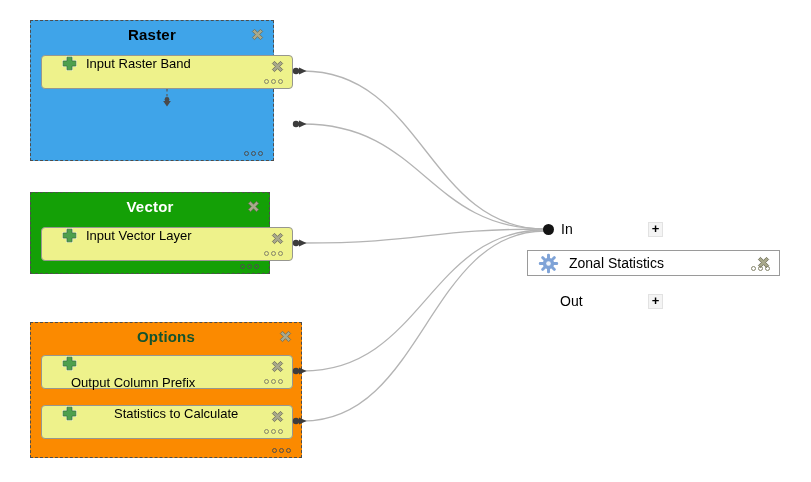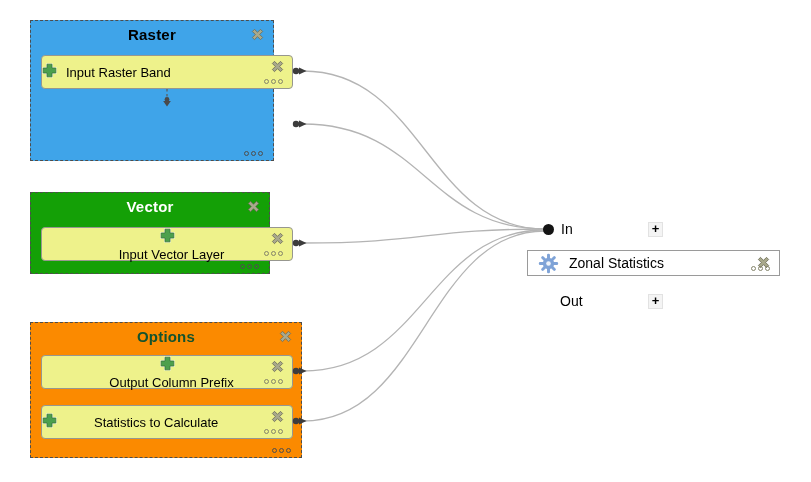--- a/index.html
+++ b/index.html
@@ -16,21 +16,21 @@
   .group-title {
     position:absolute; top:5px; left:0; right:0; text-align:center;
     font-weight:bold; font-size:15px; letter-spacing:0.2px;
   }
   .group-x { position:absolute; top:6px; right:8px; line-height:0; }
   .group-dots { position:absolute; bottom:4px; right:10px; }
 
   .item {
     position:absolute; left:10px; width:252px; height:34px; box-sizing:border-box;
     background:#eef28b; border:1px solid #97978f; border-radius:4px;
-    display:flex; align-items:center; padding-left:0;
+    display:flex; align-items:flex-start; padding-left:20px;
   }
   .item-label { font-size:13px; color:#000; margin-left:9px; white-space:nowrap; }
   .item-x { position:absolute; top:3px; right:7px; line-height:0; }
   .item-dots { position:absolute; bottom:4px; right:9px; }
 
   .dots { display:flex; gap:2px; }
   .dots i { display:block; width:5px; height:5px; box-sizing:border-box;
             border:1px solid #84846a; border-radius:50%; background:transparent; }
   .dots.dark i { border-color:#4e4e4e; }
 
@@ -96,21 +96,21 @@
   </div>
 
   <div class="group" style="left:30px; top:192px; width:240px; height:82px; background:#14a006;">
     <div class="group-title" style="color:#ffffff;">Vector</div>
     <span class="group-x">
   <svg class="icon" width="15" height="15" viewBox="0 0 14 14">
     <path d="M2.2 4.2 L4.2 2.2 L7 5 L9.8 2.2 L11.8 4.2 L9 7 L11.8 9.8 L9.8 11.8 L7 9 L4.2 11.8 L2.2 9.8 L5 7 Z" fill="#a9a98c" stroke="#6f6f5a" stroke-width="0.8"></path>
   </svg>
 </span>
 
-    <div class="item" style="top:34px;flex-direction:column;">
+    <div class="item" style="top:34px;">
       <span>
   <svg class="icon" width="15" height="15" viewBox="0 0 15 15">
     <path d="M5 1.2 H10 V5 H13.8 V10 H10 V13.8 H5 V10 H1.2 V5 H5 Z" fill="#4da04d" stroke="#e9f4e9" stroke-width="1.5" paint-order="stroke"></path>
     <path d="M5 1.2 H10 V5 H13.8 V10 H10 V13.8 H5 V10 H1.2 V5 H5 Z" fill="none" stroke="#356f35" stroke-width="0.7"></path>
   </svg>
 </span>
       <span class="item-label">Input Vector Layer</span>
       <span class="item-x">
   <svg class="icon" width="15" height="15" viewBox="0 0 14 14">
     <path d="M2.2 4.2 L4.2 2.2 L7 5 L9.8 2.2 L11.8 4.2 L9 7 L11.8 9.8 L9.8 11.8 L7 9 L4.2 11.8 L2.2 9.8 L5 7 Z" fill="#a9a98c" stroke="#6f6f5a" stroke-width="0.8"></path>

